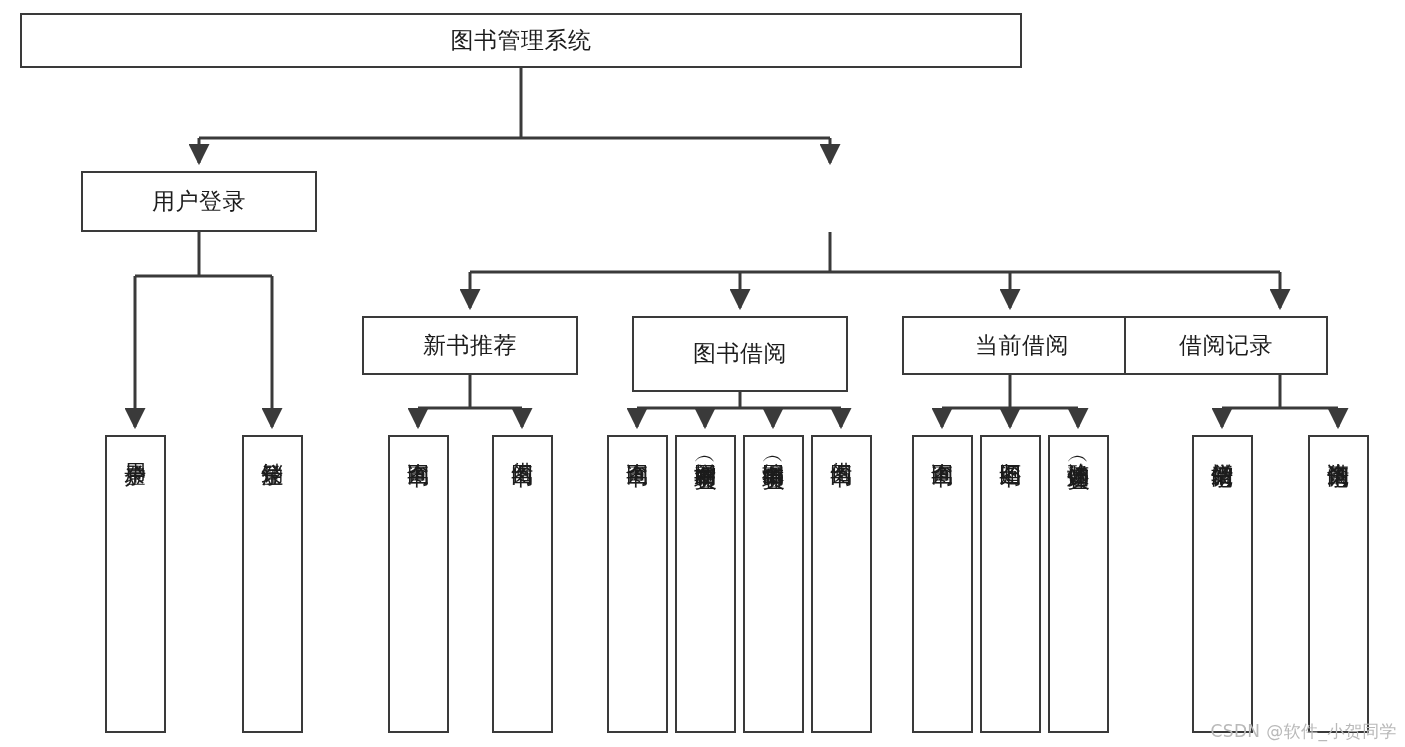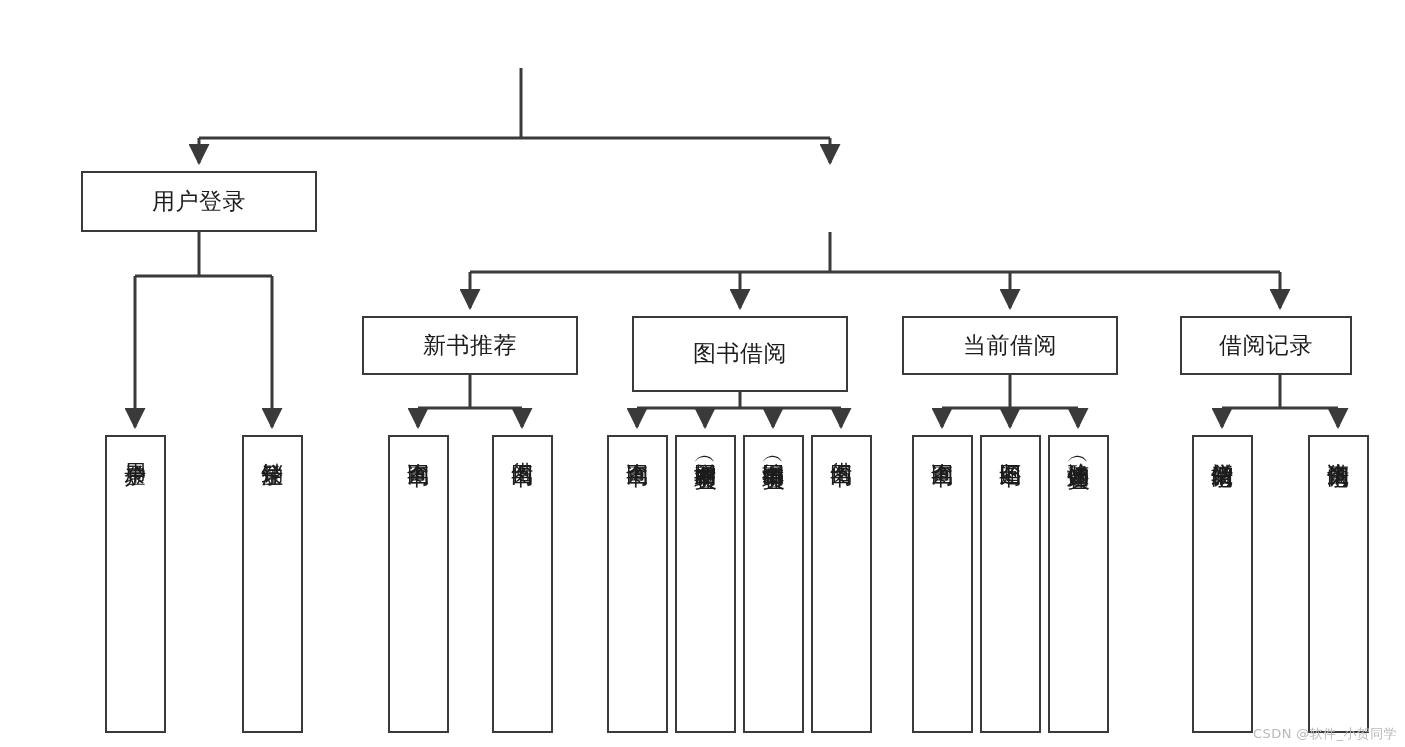--- a/index.html
+++ b/index.html
@@ -60,21 +60,21 @@
     text-orientation: upright;
     font-size: 22px;
     line-height: 1.06;
     letter-spacing: 1px;
     white-space: pre;
   }
   #watermark {
     position: absolute;
     right: 8px;
     bottom: 4px;
-    font-size: 13px;
+    font-size: 17px;
     color: #b9b9b9;
     letter-spacing: 0.4px;
     z-index: 5;
     white-space: nowrap;
   }
 </style>
 </head>
 <body>
 
 <div id="canvas">
@@ -123,35 +123,38 @@
       <path d="M 1078 408 L 1078 427" marker-end="url(#arrow)"></path>
 
       <path d="M 1280 375 L 1280 408"></path>
       <path d="M 1222 408 L 1338 408"></path>
       <path d="M 1222 408 L 1222 427" marker-end="url(#arrow)"></path>
       <path d="M 1338 408 L 1338 427" marker-end="url(#arrow)"></path>
 
     </g>
   </svg>
 
+  <div class="node root horiz" style="left:20px; top:13px; width:1002px; height:55px;">
+    <span class="label">图书管理系统</span>
+  </div>
 
   <div class="node horiz" style="left:81px; top:171px; width:236px; height:61px;">
     <span class="label">用户登录</span>
   </div>
 
   <div class="node horiz" style="left:362px; top:316px; width:216px; height:59px;">
     <span class="label">新书推荐</span>
   </div>
   <div class="node horiz" style="left:632px; top:316px; width:216px; height:76px;">
     <span class="label">图书借阅</span>
   </div>
-  <div class="node horiz" style="left:902px; top:316px; width:216px; height:59px;justify-content:center;">
+  <div class="node horiz" style="left:902px; top:316px; width:240px; height:59px;justify-content:center;">
     <span class="label">当前借阅</span>
   </div>
-  <div class="node horiz" style="left:1180px; top:316px; width:172px; height:59px;">
+  <div class="node horiz" style="left:1124px; top:316px; width:204px; height:59px;">
     <span class="label">借阅记录</span>
   </div>
 
   <div class="node vert" style="left:105px; top:435px; width:61px; height:298px;">
     <span class="label">用户登录</span>
   </div>
   <div class="node vert" style="left:242px; top:435px; width:61px; height:298px;">
     <span class="label">注销登录</span>
   </div>
 

